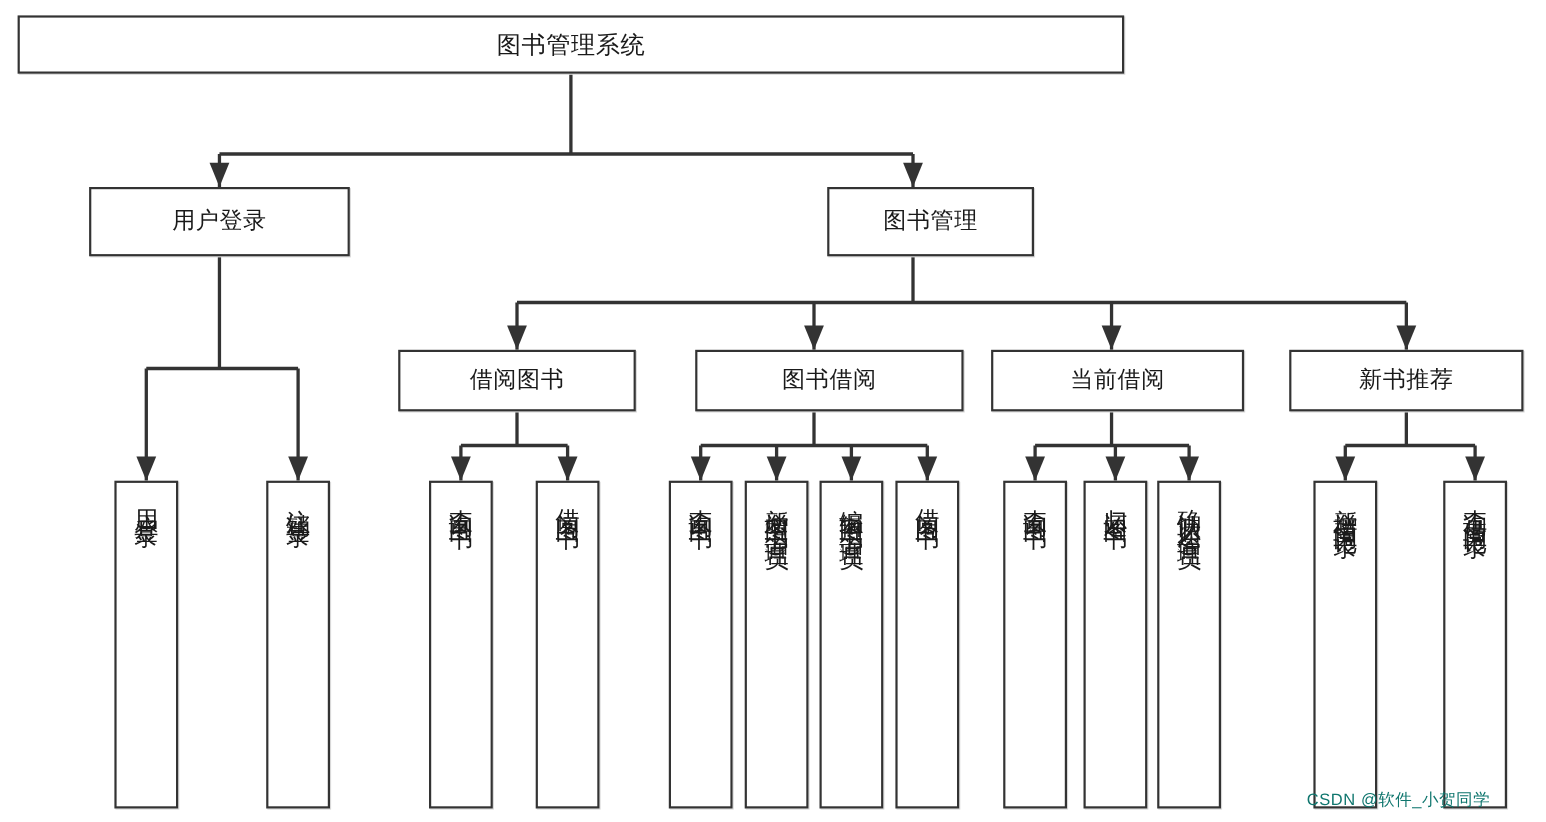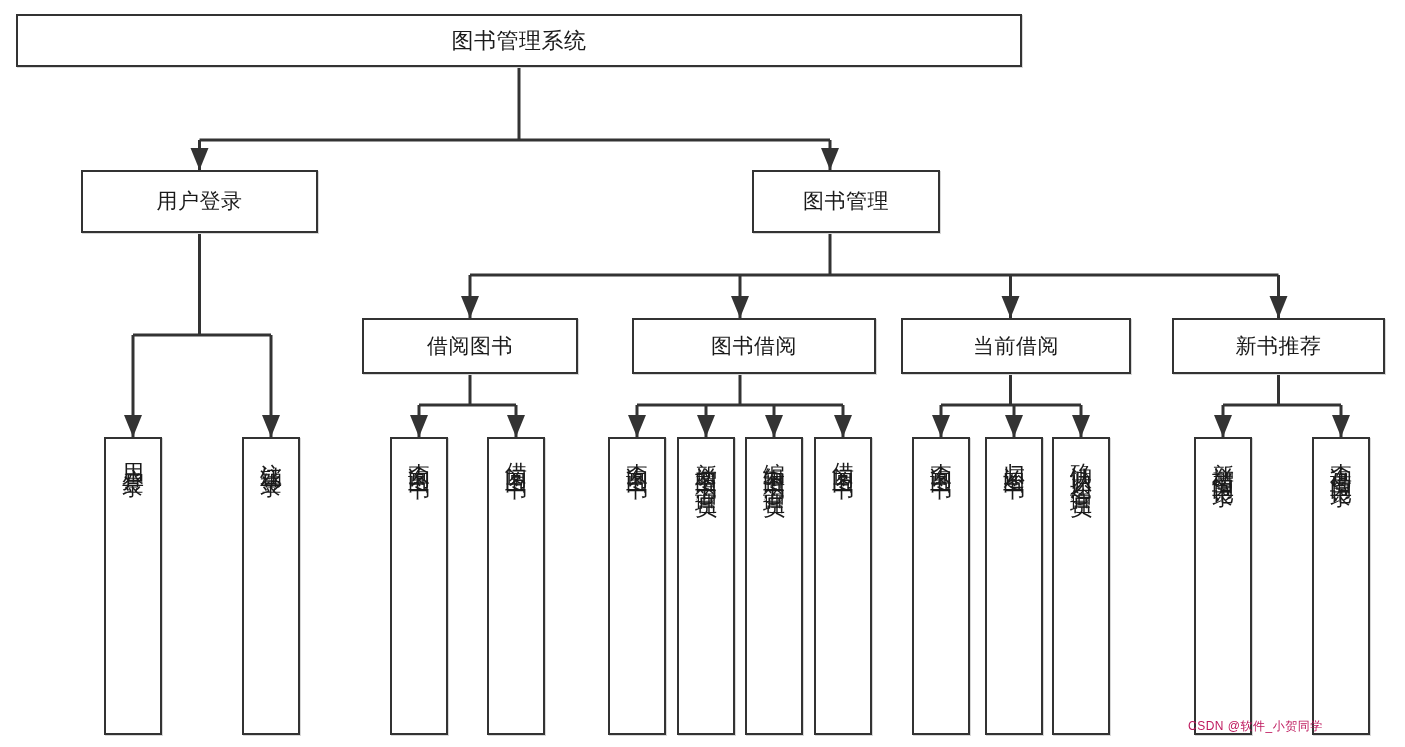--- a/index.html
+++ b/index.html
@@ -54,22 +54,22 @@
     text-orientation: upright;
     font-size: 22px;
     letter-spacing: 5px;
     white-space: nowrap;
   }
   .node.root .label {
     font-size: 22px;
   }
   #watermark {
     position: absolute;
-    color: #be185d;
-    font-size: 12px;
+    color: #0f766e;
+    font-size: 15px;
     letter-spacing: 0.5px;
     white-space: nowrap;
     user-select: none;
   }
 </style>
 </head>
 <body>
 
 <div id="canvas">
   <svg id="wires" viewBox="0 0 1405 747">

